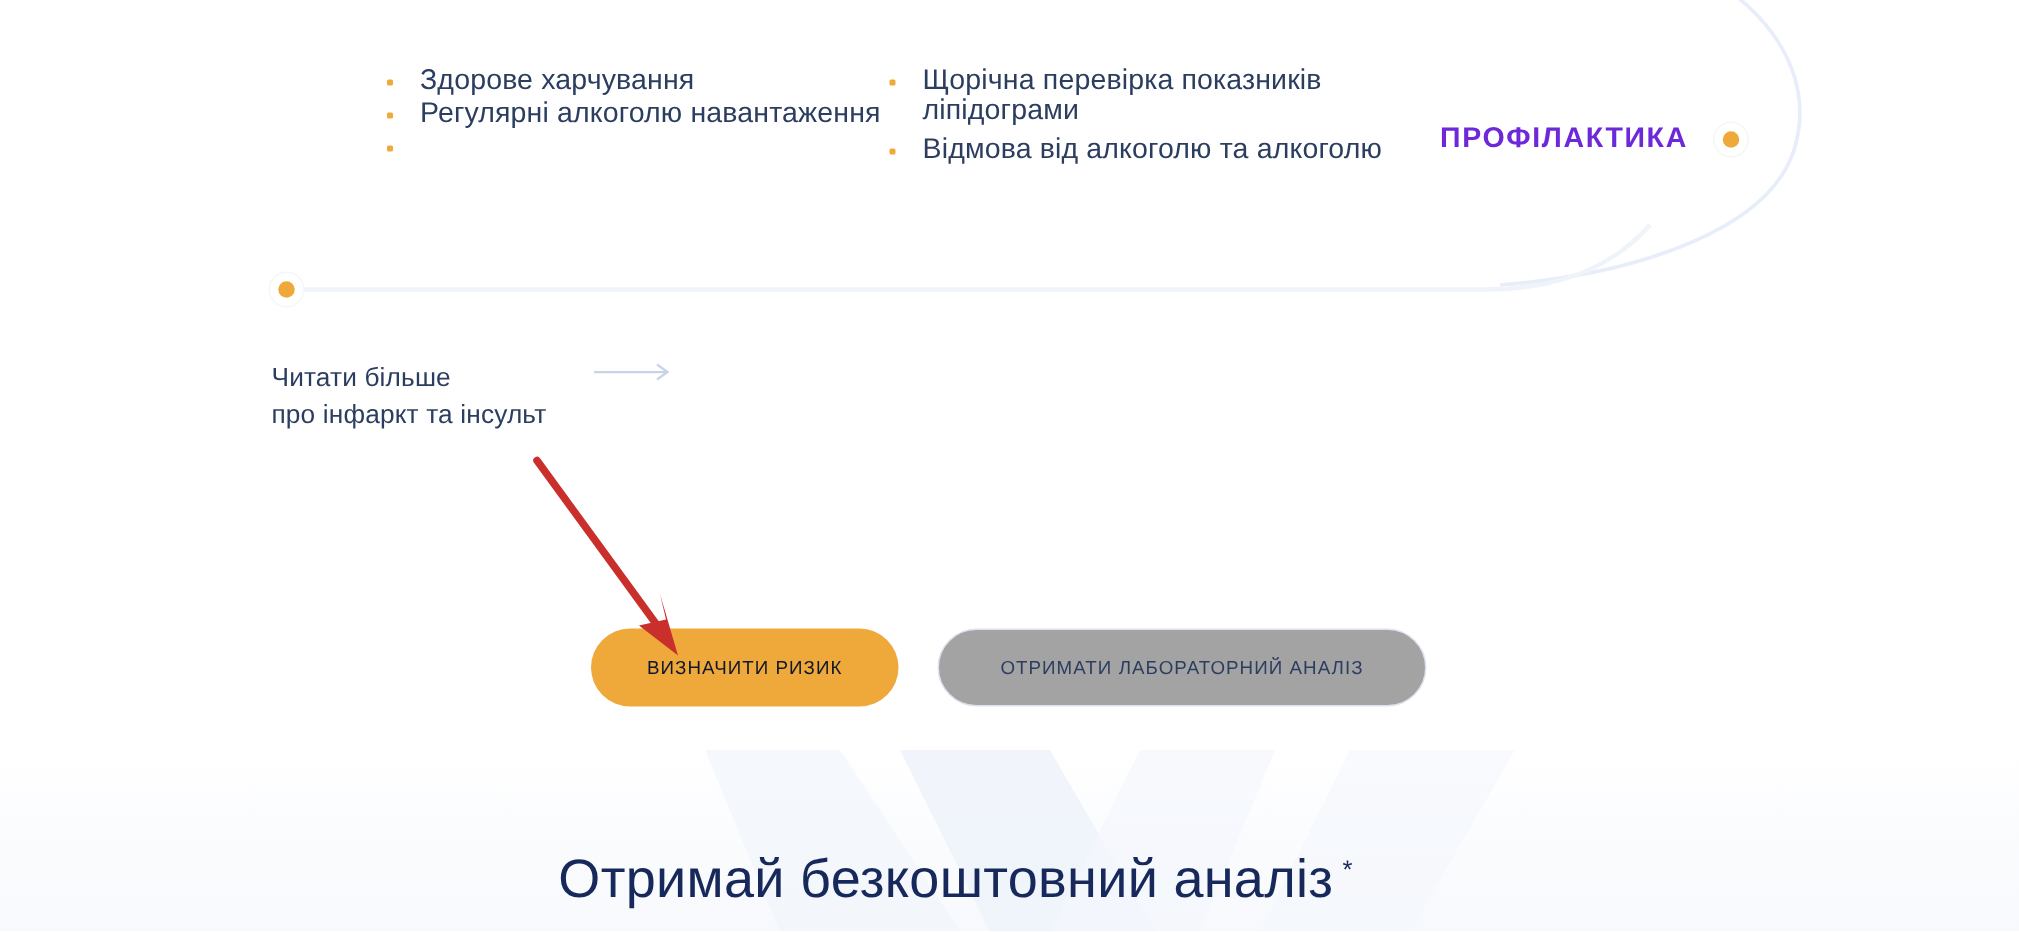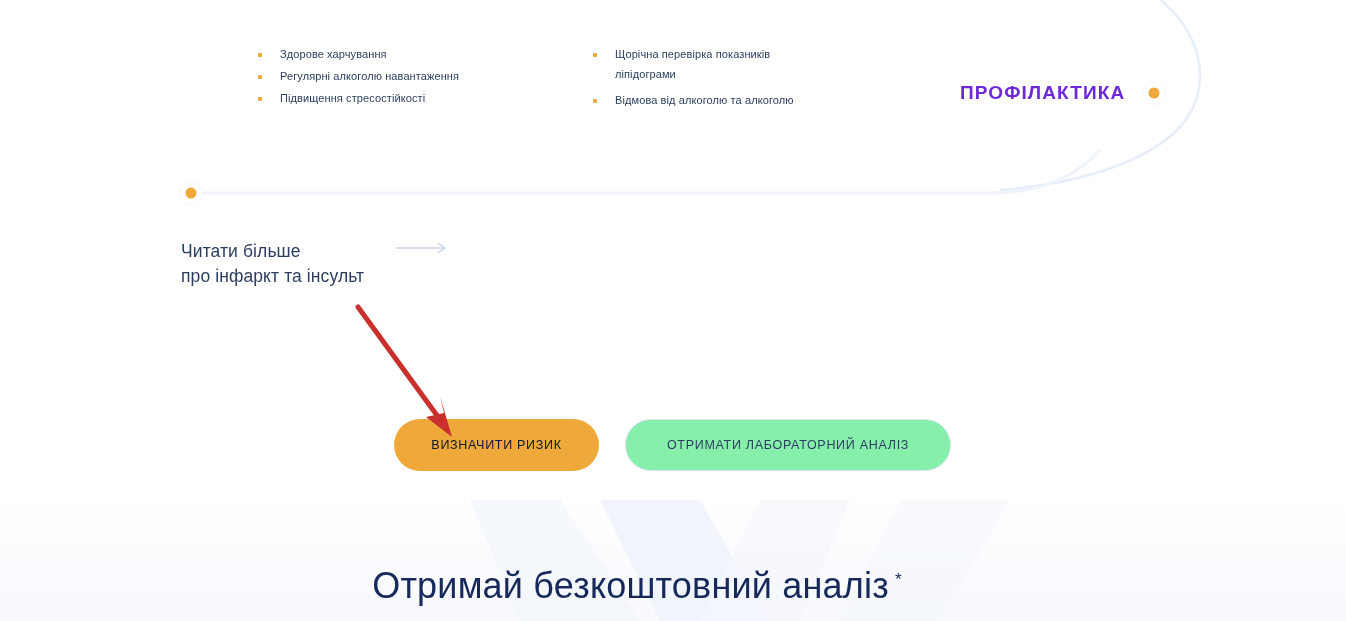--- a/index.html
+++ b/index.html
@@ -60,21 +60,21 @@
   .prev-bullet {
     width: 4px;
     height: 4px;
     background: #F0A93B;
     border-radius: 1px;
     margin-top: 9px;
     margin-right: 18px;
     flex: 0 0 auto;
   }
   .prev-text {
-    font-size: 11px;
+    font-size: 19px;
     line-height: 20px;
     color: #2C3E60;
     letter-spacing: 0.1px;
     white-space: pre-line;
   }
 
   #prevention-label {
     position: absolute;
     left: 960px;
     top: 82px;
@@ -128,21 +128,21 @@
     cursor: pointer;
     padding: 0;
     display: flex;
     align-items: center;
     justify-content: center;
   }
   #btn-secondary {
     margin-left: 26px;
     width: 326px;
     height: 52px;
-    background: #86efac;
+    background: #a3a3a3;
     border: 1px solid #DCE2EE;
     border-radius: 26px;
     color: #2C3E60;
     font-family: "Liberation Sans", sans-serif;
     font-size: 12.5px;
     letter-spacing: 0.7px;
     cursor: pointer;
     padding: 0;
     display: flex;
     align-items: center;
@@ -223,21 +223,20 @@
       <div class="prev-item">
         <span class="prev-bullet"></span>
         <span class="prev-text">Здорове харчування</span>
       </div>
       <div class="prev-item">
         <span class="prev-bullet"></span>
         <span class="prev-text">Регулярні алкоголю навантаження</span>
       </div>
       <div class="prev-item">
         <span class="prev-bullet"></span>
-        <span class="prev-text">Підвищення стресостійкості</span>
       </div>
     </div>
 
     <div class="prev-col col-2">
       <div class="prev-item">
         <span class="prev-bullet"></span>
         <span class="prev-text">Щорічна перевірка показників
 ліпідограми</span>
       </div>
       <div class="prev-item" style="margin-top:4px;">

